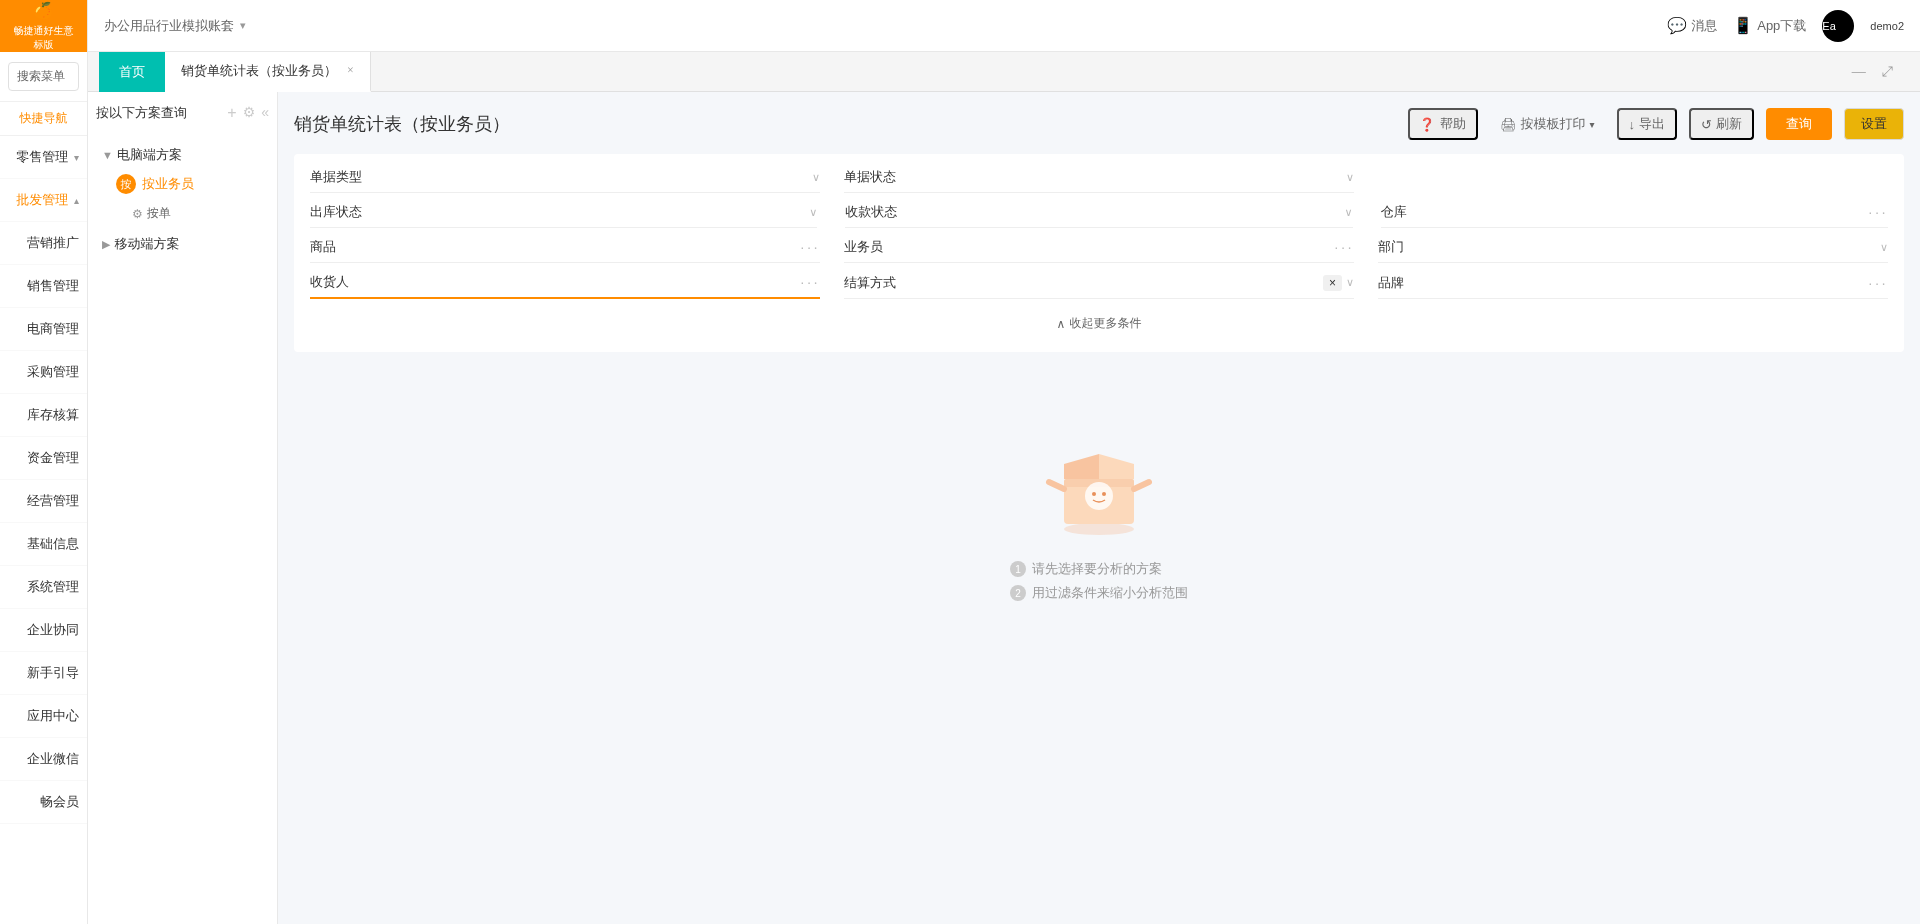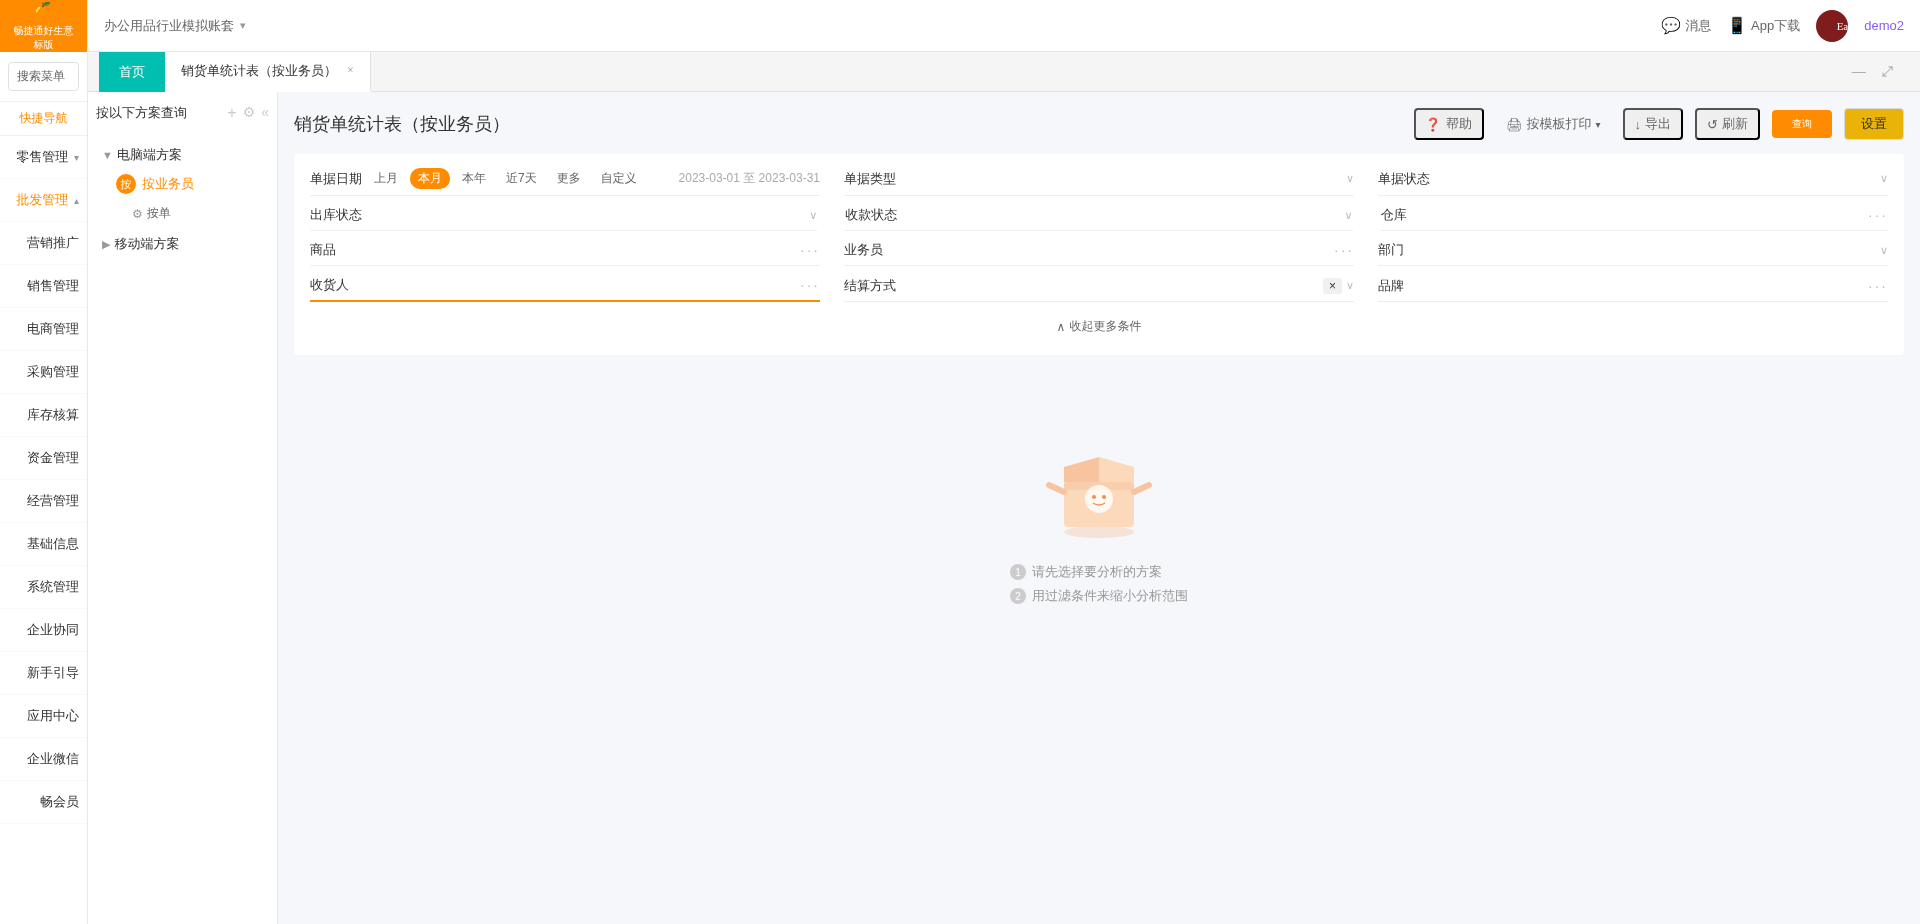--- a/index.html
+++ b/index.html
@@ -19,22 +19,22 @@
     .sidebar-menu-item .arrow { font-size: 10px; color: #999; margin-left: 2px; }
 
     
     .main { flex: 1; display: flex; flex-direction: column; overflow: hidden; }
 
     
     .topbar { height: 52px; background: #fff; display: flex; align-items: center; padding: 0 16px; border-bottom: 1px solid #e8e8e8; flex-shrink: 0; }
     .topbar-title { font-size: 13px; color: #666; display: flex; align-items: center; gap: 6px; }
     .topbar-right { margin-left: auto; display: flex; align-items: center; gap: 16px; }
     .topbar-right .icon-btn { display: flex; align-items: center; gap: 4px; color: #666; cursor: pointer; font-size: 13px; }
-    .user-avatar { width: 32px; height: 32px; border-radius: 50%; background: #7f1d1d; display: flex; align-items: center; justify-content: flex-end; color: #fff; font-size: 12px; cursor: pointer; overflow: hidden; font-family: Liberation Serif, serif; }
-    .user-name { color: #8b5cf6; font-size: 13px; cursor: pointer; text-align: right; }
+    .user-avatar { width: 32px; height: 32px; border-radius: 50%; background: #000000; display: flex; align-items: center; justify-content: flex-start; color: #fff; font-size: 12px; cursor: pointer; overflow: hidden; }
+    .user-name { color: #404040; font-size: 11px; cursor: pointer; text-align: right; }
 
     
     .tabbar { height: 40px; background: #f5f5f5; display: flex; align-items: center; padding: 0 11px; border-bottom: 1px solid #e0e0e0; flex-shrink: 0; font-family: Liberation Serif, serif; }
     .tab-item { display: flex; align-items: center; gap: 6px; padding: 0 16px; height: 40px; cursor: pointer; font-size: 13px; color: #666; border-right: 1px solid #e0e0e0; background: #f5f5f5; }
     .tab-item.active { background: #fff; color: #333; border-bottom: 2px solid #fff; position: relative; }
     .tab-item .close-btn { font-size: 12px; color: #999; cursor: pointer; margin-left: 4px; }
     .tab-home { background: #00bfb0; color: #fff; padding: 0 20px; height: 40px; display: flex; align-items: center; font-size: 13px; cursor: pointer; }
     .tab-expand-btn { margin-left: auto; padding: 0 12px; font-size: 14px; color: #999; cursor: pointer; display: flex; align-items: center; gap: 8px; }
 
     
@@ -53,21 +53,21 @@
     .scheme-item .dot { width: 20px; height: 20px; border-radius: 50%; background: #ff8c00; display: flex; align-items: center; justify-content: center; color: #fff; font-size: 11px; flex-shrink: 0; }
     .scheme-sub-item { padding: 5px 8px 5px 36px; cursor: pointer; color: #666; font-size: 12px; display: flex; align-items: center; gap: 4px; }
     .mobile-scheme { display: flex; align-items: center; gap: 4px; padding: 4px 6px; cursor: pointer; color: #333; font-size: 13px; }
 
     
     .right-panel { flex: 1; padding: 16px; overflow-y: auto; background: #f5f7fa; }
     .page-title-bar { display: flex; align-items: center; justify-content: space-between; margin-bottom: 14px; }
     .page-title { font-size: 18px; color: #333; font-weight: 500; }
     .page-actions { display: flex; align-items: center; gap: 12px; }
     .page-actions .action-btn { display: flex; align-items: center; gap: 4px; color: #666; cursor: pointer; font-size: 13px; padding: 5px 10px; border-radius: 4px; }
-    .page-actions .query-btn { background: #ff8c00; color: #fff; border: none; padding: 7px 20px; border-radius: 4px; cursor: pointer; font-size: 10px; }
+    .page-actions .query-btn { background: #ff8c00; color: #fff; border: none; padding: 7px 20px; border-radius: 4px; cursor: pointer; font-size: 13px; }
     .page-actions .settings-btn { border: 1px solid #d9d9d9; background: #eab308; color: #333; padding: 6px 16px; border-radius: 4px; cursor: pointer; font-size: 13px; }
     .page-actions .print-btn { display: flex; align-items: center; gap: 4px; border: none; background: none; color: #666; cursor: pointer; font-size: 13px; padding: 5px 10px; }
 
     
     .filter-area { background: #fff; border-radius: 4px; padding: 14px 16px; margin-bottom: 12px; }
     .date-shortcut { padding: 2px 8px; border-radius: 3px; cursor: pointer; font-size: 12px; color: #666; }
     .date-shortcut.active { background: #ff8c00; color: #fff; border-radius: 10px; }
     .collapse-btn { text-align: center; padding: 6px; cursor: pointer; color: #666; font-size: 12px; display: flex; align-items: center; justify-content: center; gap: 4px; }
 
     
@@ -242,32 +242,20 @@
           </button>
           <button class="query-btn">查询</button>
           <button class="settings-btn">设置</button>
         </div>
       </div>
 
       <div class="filter-area">
 
         <div style="display:grid;grid-template-columns:1fr 1fr 1fr;gap:0 24px;margin-bottom:10px;">
 
-          <div style="display:flex;align-items:center;border-bottom:1px solid #eee;padding-bottom:6px;">
-            <span style="font-size:13px;color:#333;white-space:nowrap;min-width:56px;">单据日期</span>
-            <div style="display:flex;align-items:center;gap:4px;flex:1;">
-              <span class="date-shortcut">上月</span>
-              <span class="date-shortcut active">本月</span>
-              <span class="date-shortcut">本年</span>
-              <span class="date-shortcut">近7天</span>
-              <span class="date-shortcut">更多</span>
-              <span class="date-shortcut">自定义</span>
-            </div>
-            <span style="font-size:12px;color:#aaa;white-space:nowrap;margin-left:4px;">2023-03-01 至 2023-03-31</span>
-          </div>
 
           <div style="display:flex;align-items:center;border-bottom:1px solid #eee;padding-bottom:6px;">
             <span style="font-size:13px;color:#333;white-space:nowrap;min-width:56px;">单据类型</span>
             <div style="flex:1;display:flex;align-items:center;cursor:pointer;">
               <span style="flex:1;color:#ccc;font-size:13px;"></span>
               <span style="color:#bbb;font-size:11px;">∨</span>
             </div>
           </div>
 
           <div style="display:flex;align-items:center;border-bottom:1px solid #eee;padding-bottom:6px;">

